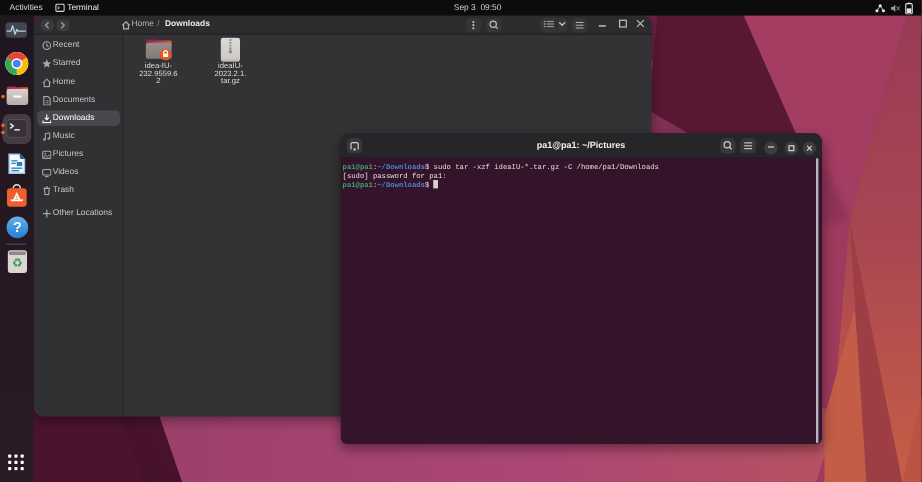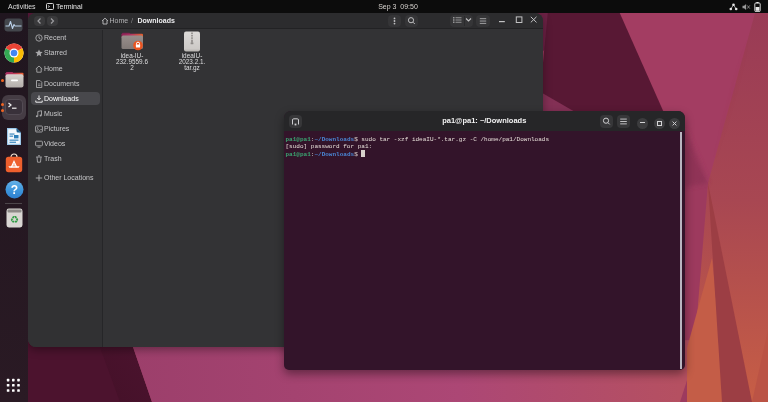--- a/index.html
+++ b/index.html
@@ -223,21 +223,21 @@
   box-shadow:0 4px 10px rgba(0,0,0,.4);">
 
   <div class="abs" style="left:0;top:0;width:401.5px;height:19.5px;background:#262628;"></div>
 
   <div class="abs" style="left:5.5px;top:3.5px;width:13px;height:13px;background:#373739;border-radius:4px;"></div>
   <svg class="abs" style="left:5.5px;top:3.5px" width="13" height="13" viewBox="0 0 13 13">
     <path d="M3.5 9.5 v-4.5 a1.2 1.2 0 0 1 1.2 -1.2 h3.6 a1.2 1.2 0 0 1 1.2 1.2 v4.5" stroke="#cfcfd1" stroke-width="1" fill="none"></path>
     <rect x="5.6" y="8.6" width="1.8" height="1.8" fill="#cfcfd1"></rect>
   </svg>
 
-  <div class="abs" style="left:0;top:5px;width:401.5px;text-align:center;font-size:7.5px;font-weight:bold;color:#f2f2f2;">pa1@pa1: ~/Downloads</div>
+  <div class="abs" style="left:0;top:5px;width:401.5px;text-align:center;font-size:7.5px;font-weight:bold;color:#f2f2f2;">pa1@pa1: ~/Pictures</div>
 
   <div class="abs" style="left:316px;top:3.5px;width:13px;height:13px;background:#373739;border-radius:4px;"></div>
   <svg class="abs" style="left:316px;top:3.5px" width="13" height="13" viewBox="0 0 13 13">
     <circle cx="6" cy="5.7" r="2.6" stroke="#cfcfd1" stroke-width="1" fill="none"></circle>
     <path d="M8 7.7 L9.7 9.4" stroke="#cfcfd1" stroke-width="1"></path>
   </svg>
   <div class="abs" style="left:333px;top:3.5px;width:13px;height:13px;background:#373739;border-radius:4px;"></div>
   <svg class="abs" style="left:333px;top:3.5px" width="13" height="13" viewBox="0 0 13 13">
     <rect x="3.2" y="3.6" width="6.6" height="0.95" fill="#c9c9cb"></rect>
     <rect x="3.2" y="6" width="6.6" height="0.95" fill="#c9c9cb"></rect>

